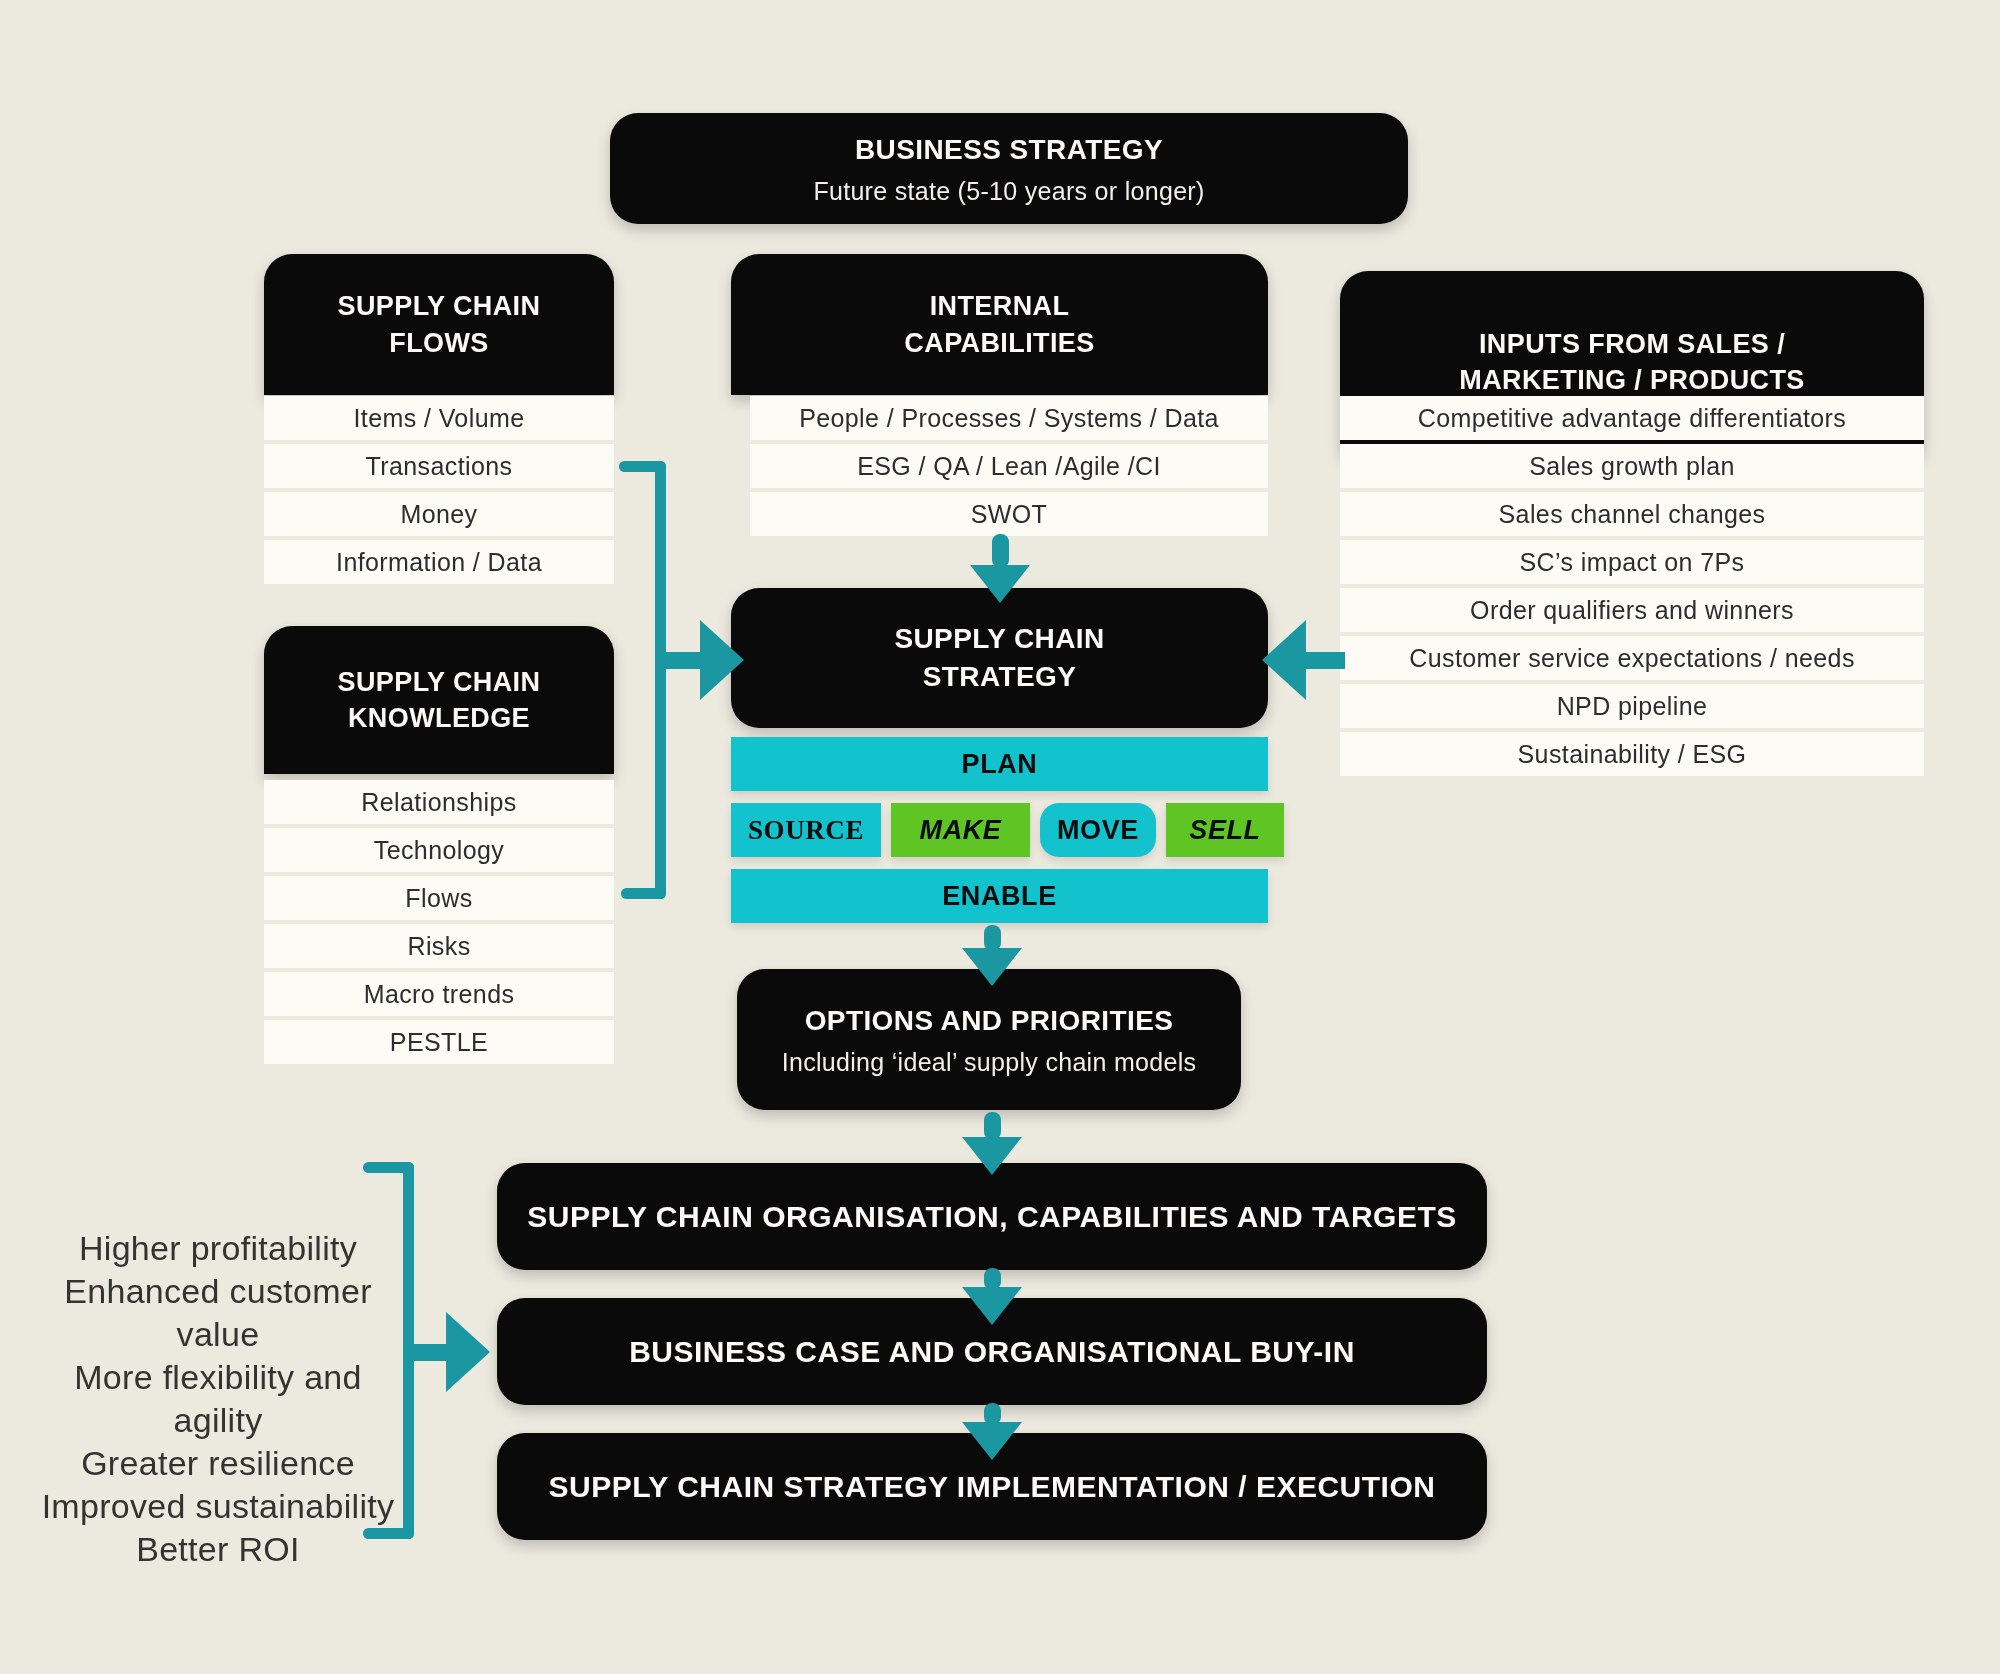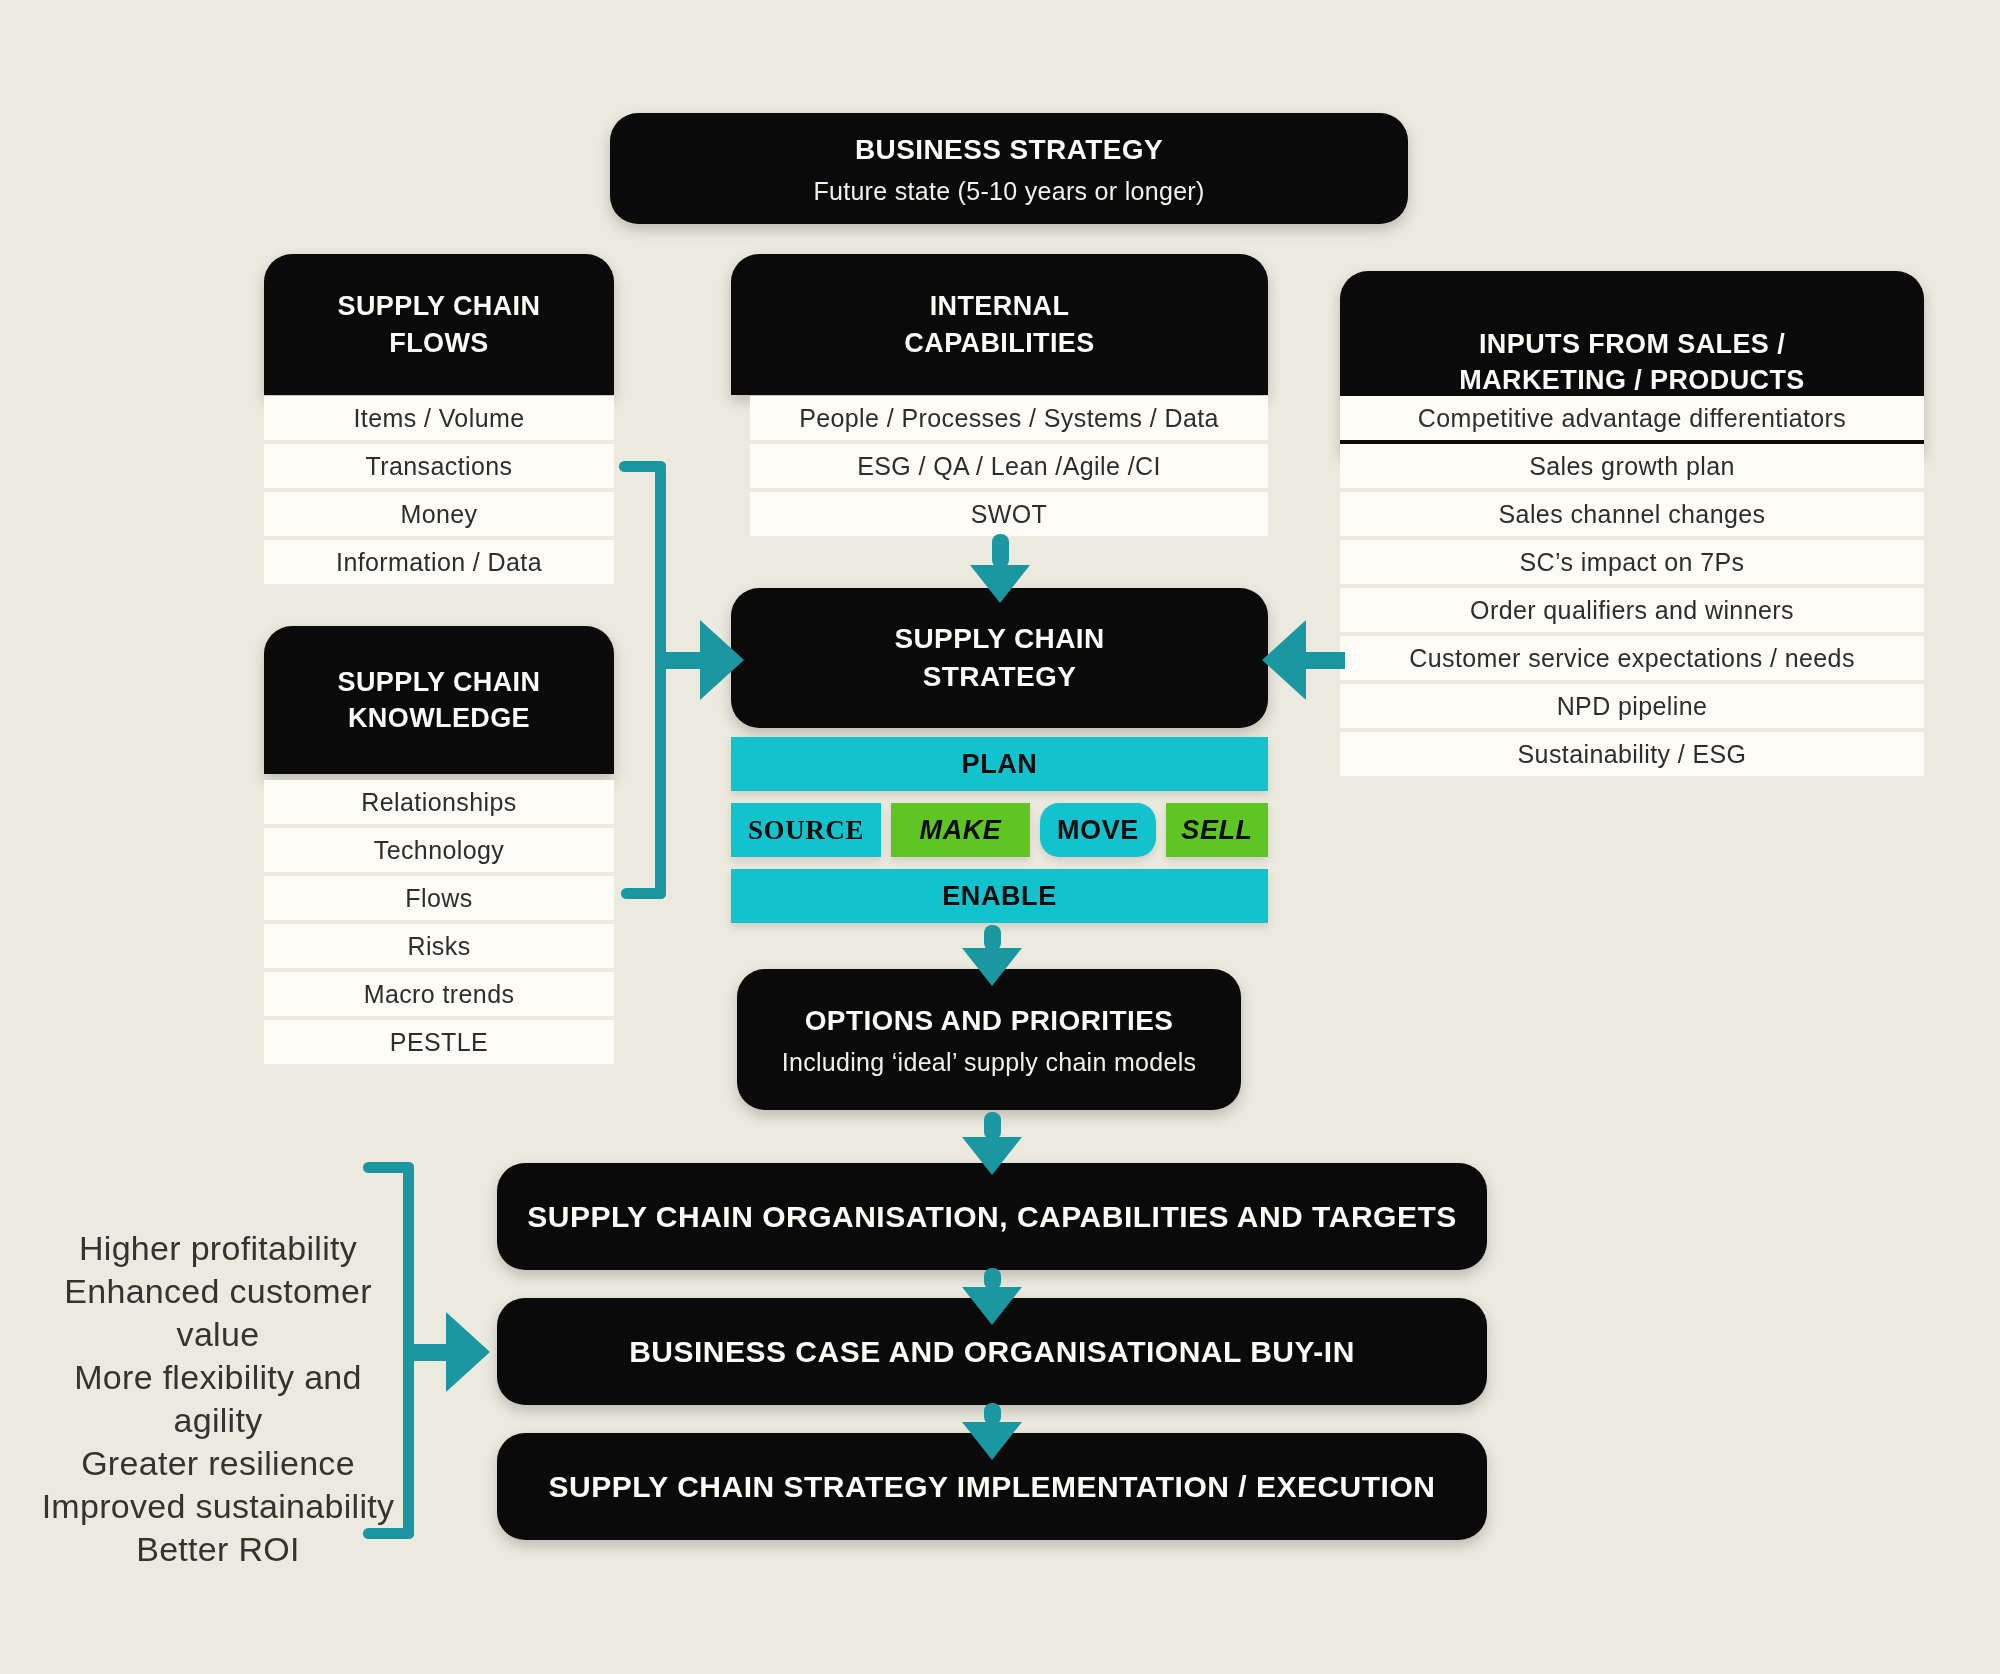--- a/index.html
+++ b/index.html
@@ -145,21 +145,21 @@
   </div>
   <div class="bar cyan" style="left:731px;top:803px;width:150px;height:54px;font-family:Liberation Serif, serif;">
     <span>SOURCE</span>
   </div>
   <div class="bar green" style="left:891px;top:803px;width:139px;height:54px;">
     <span>MAKE</span>
   </div>
   <div class="bar cyan" style="left:1040px;top:803px;width:116px;height:54px;border-radius:19px;">
     <span>MOVE</span>
   </div>
-  <div class="bar green" style="left:1166px;top:803px;width:102px;height:54px;">
+  <div class="bar green" style="left:1166px;top:803px;width:118px;height:54px;">
     <span>SELL</span>
   </div>
   <div class="bar cyan" style="left:731px;top:869px;width:537px;height:54px;">
     <span>ENABLE</span>
   </div>
 
   <div class="bbox" style="left:737px;top:969px;width:504px;height:141px;">
     <div class="big-title">OPTIONS AND PRIORITIES</div>
     <div class="subtitle">Including ‘ideal’ supply chain models</div>
   </div>

